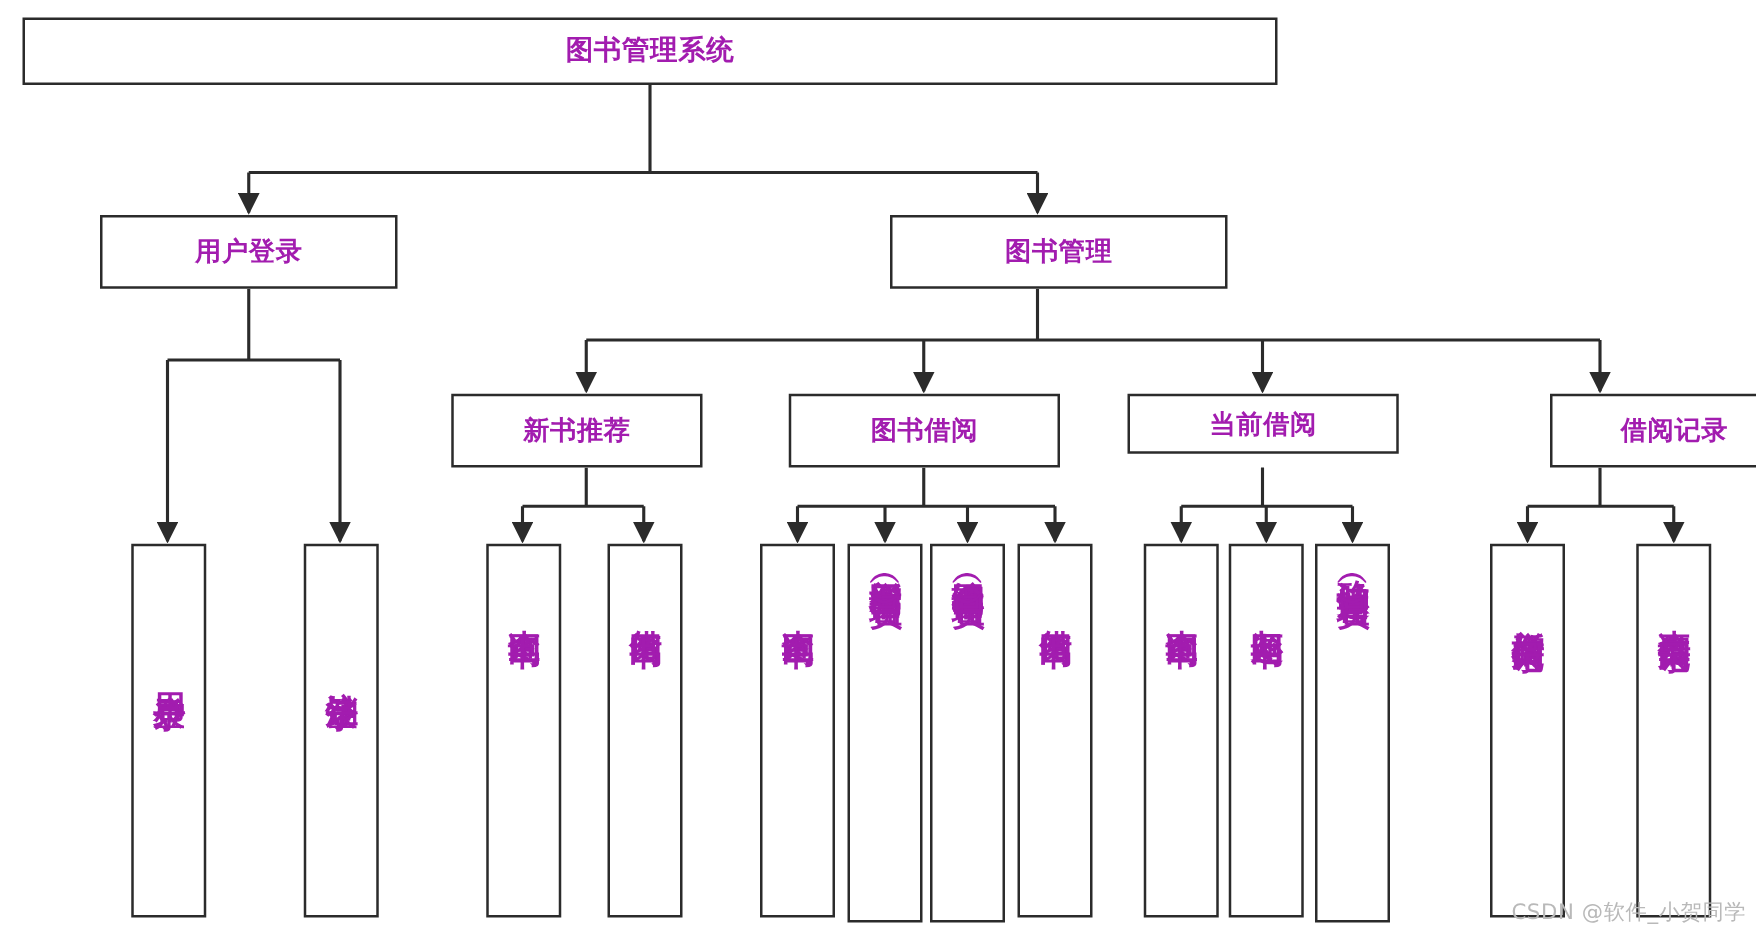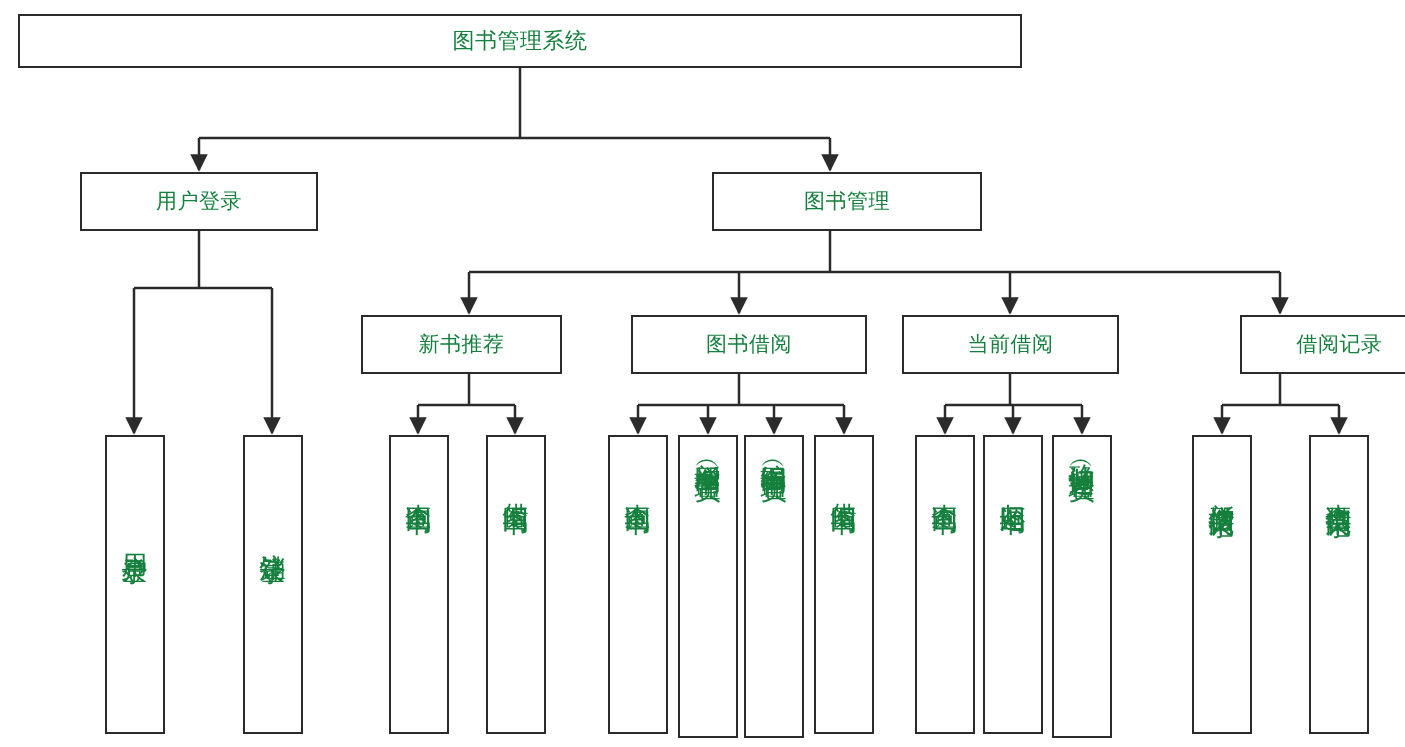--- a/index.html
+++ b/index.html
@@ -30,21 +30,22 @@
     border: 2px solid #2b2b2b;
     background: #ffffff;
     display: flex;
     align-items: center;
     justify-content: center;
     color: #3a3a3a;
   }
   .node-label {
     display: block;
     line-height: 1.18;
-    color: #15803d;
+    color: #a21caf;
+    font-weight: bold;
   }
   
   .node.horiz .node-label {
     font-size: 21px;
     letter-spacing: 0.5px;
     white-space: nowrap;
   }
   #node-root .node-label {
     font-size: 22px;
   }
@@ -142,24 +143,24 @@
   <div class="node horiz" style="left:80px; top:172px; width:238px; height:59px;">
     <span class="node-label">用户登录</span>
   </div>
   <div class="node horiz" style="left:712px; top:172px; width:270px; height:59px;">
     <span class="node-label">图书管理</span>
   </div>
 
   <div class="node horiz" style="left:361px; top:315px; width:201px; height:59px;">
     <span class="node-label">新书推荐</span>
   </div>
-  <div class="node horiz" style="left:631px; top:315px; width:236px; height:59px;">
+  <div class="node horiz" style="left:631px; top:315px; width:217px; height:59px;">
     <span class="node-label">图书借阅</span>
   </div>
-  <div class="node horiz" style="left:902px; top:315px; width:217px; height:59px;">
+  <div class="node horiz" style="left:902px; top:315px; width:217px; height:48px;">
     <span class="node-label">当前借阅</span>
   </div>
   <div class="node horiz" style="left:1240px; top:315px; width:199px; height:59px;">
     <span class="node-label">借阅记录</span>
   </div>
 
   <div class="node vert mid" style="left:105px; top:435px; width:60px; height:299px;">
     <span class="node-label">用户登录</span>
   </div>
   <div class="node vert mid" style="left:243px; top:435px; width:60px; height:299px;">
@@ -196,13 +197,14 @@
     <span class="node-label">确认归还（管理员）</span>
   </div>
 
   <div class="node vert mid2" style="left:1192px; top:435px; width:60px; height:299px;">
     <span class="node-label">新增借阅记录</span>
   </div>
   <div class="node vert mid2" style="left:1309px; top:435px; width:60px; height:299px;">
     <span class="node-label">查询借阅记录</span>
   </div>
 
+  <div id="watermark">CSDN @软件_小贺同学</div>
 </div>
 
 </body></html>

